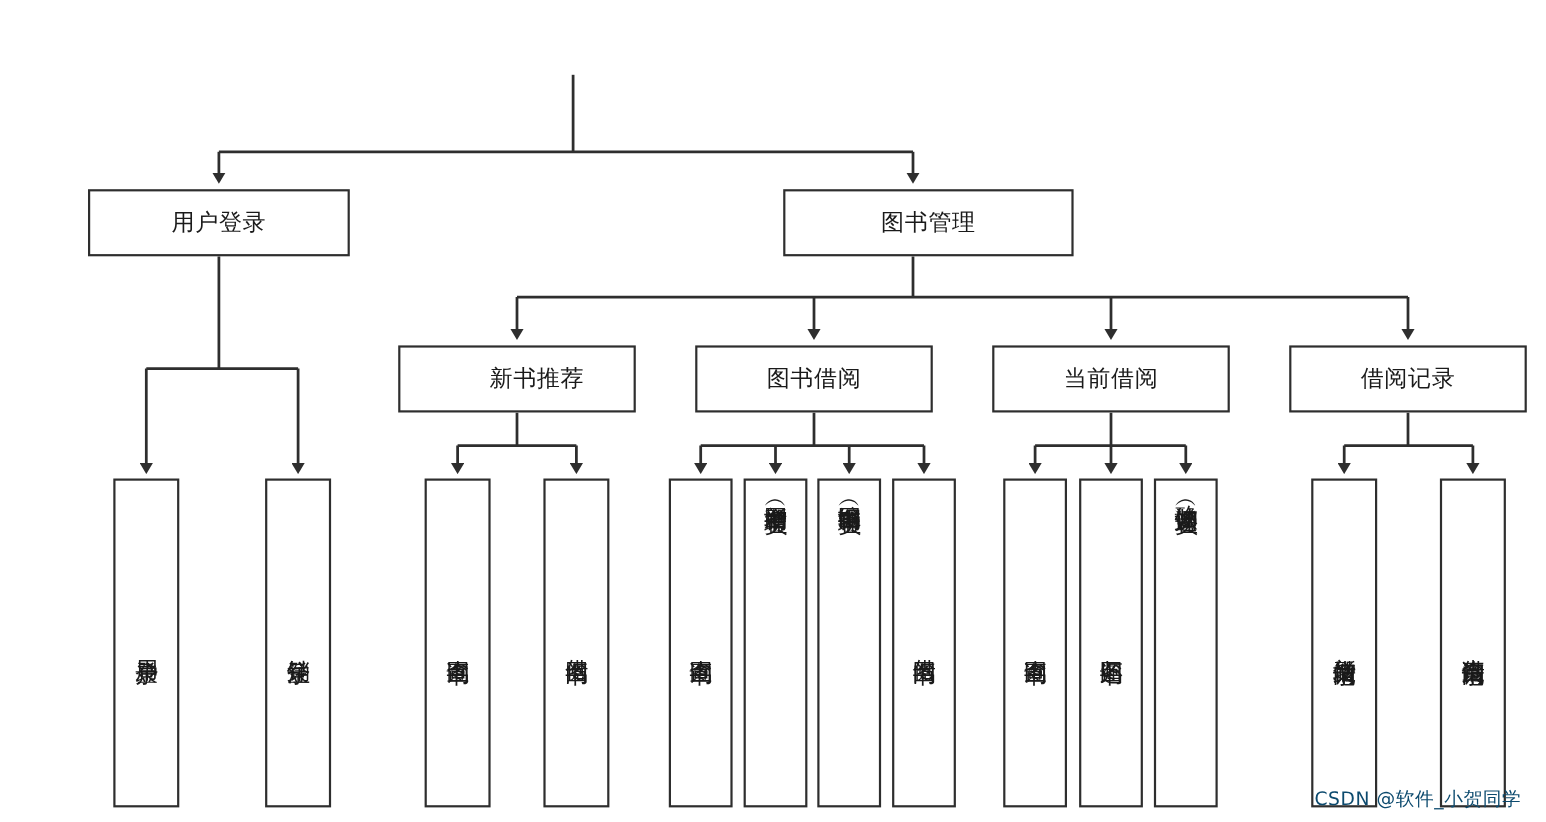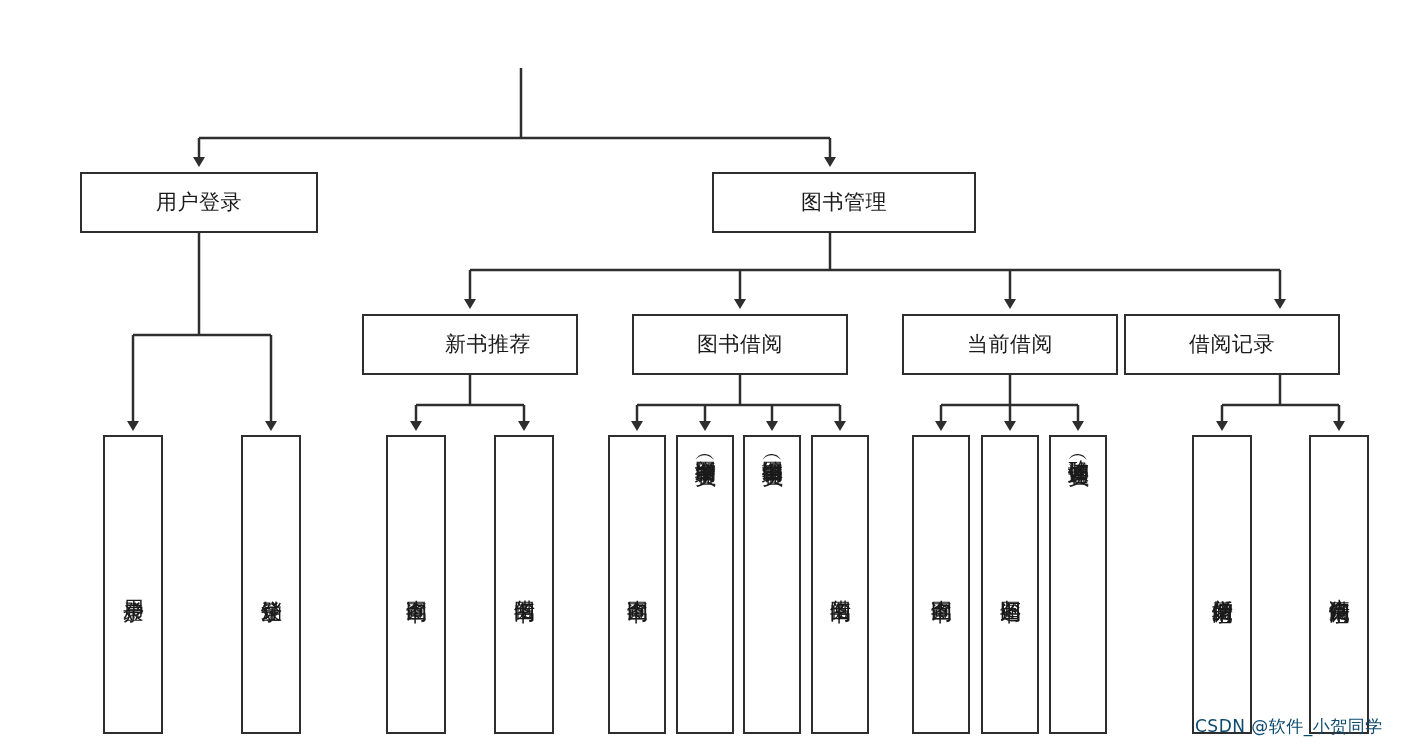--- a/index.html
+++ b/index.html
@@ -137,21 +137,21 @@
   </div>
 
   <div class="node node-h" style="left:632px; top:314px; width:216px; height:61px;">
     <span class="node-label">图书借阅</span>
   </div>
 
   <div class="node node-h" style="left:902px; top:314px; width:216px; height:61px;">
     <span class="node-label">当前借阅</span>
   </div>
 
-  <div class="node node-h" style="left:1124px; top:314px; width:216px; height:61px;">
+  <div class="node node-h" style="left:1172px; top:314px; width:216px; height:61px;">
     <span class="node-label">借阅记录</span>
   </div>
 
   <div class="node node-v center-v" style="left:103px; top:435px; width:60px; height:299px;">
     <span class="node-label">用户登录</span>
   </div>
 
   <div class="node node-v center-v" style="left:241px; top:435px; width:60px; height:299px;">
     <span class="node-label">注销登录</span>
   </div>

